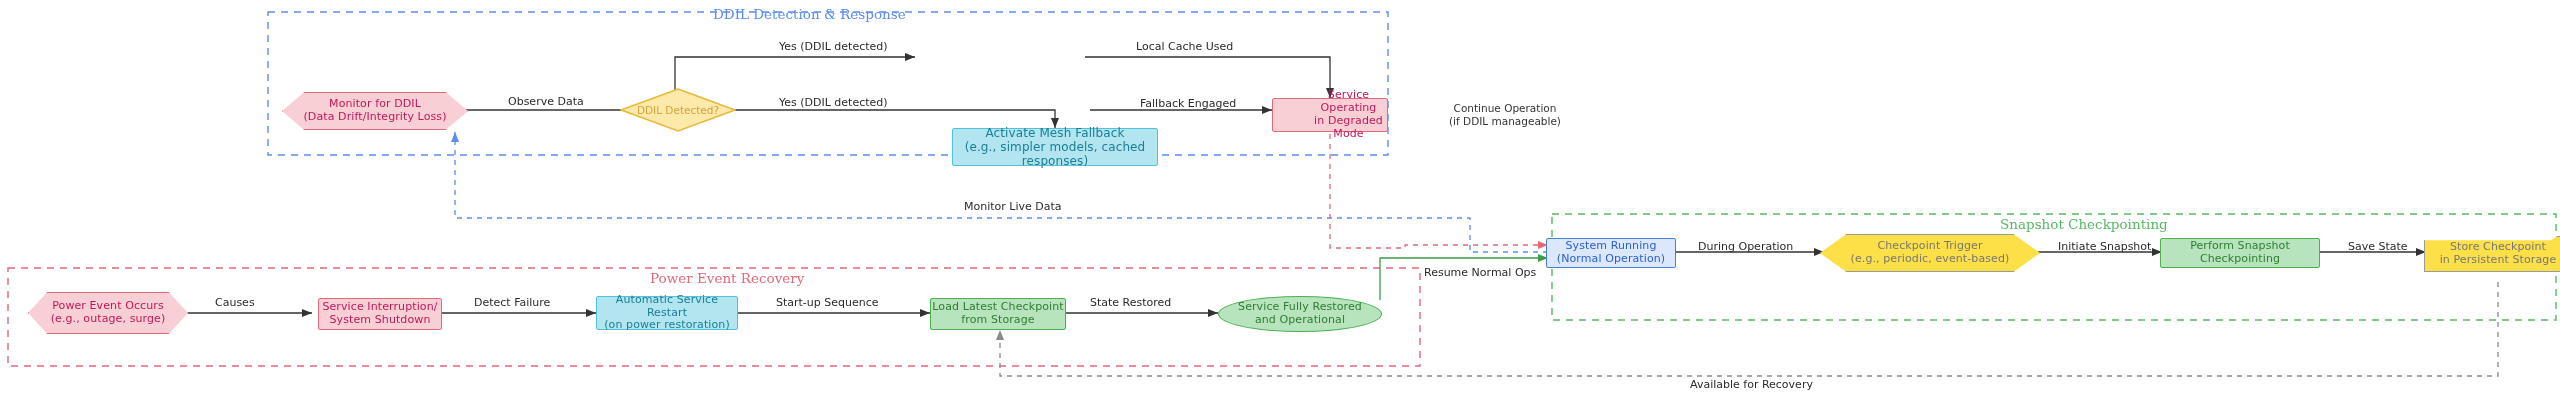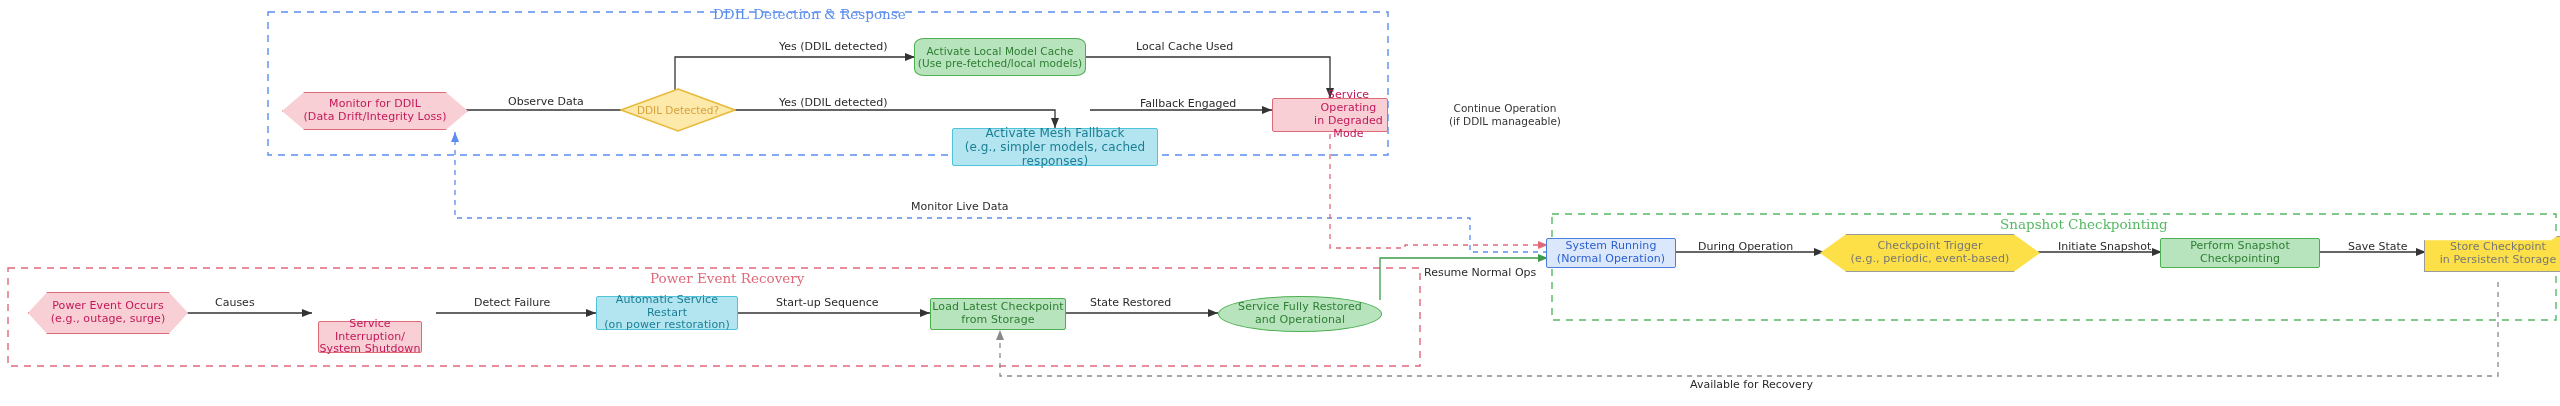--- a/index.html
+++ b/index.html
@@ -92,33 +92,31 @@
 (Data Drift/Integrity Loss)</div>
 
   <div style="position:absolute;left:620px;top:88px;width:116px;height:44px;">
     <svg width="116" height="44" style="position:absolute;left:0;top:0;">
       <polygon points="58,1 115,22 58,43 1,22" fill="#fde9a9" stroke="#e8b93a" stroke-width="1.6"></polygon>
     </svg>
     <div style="position:absolute;inset:0;display:flex;align-items:center;justify-content:center;
                 font-size:10.5px;color:#d8a23c;">DDIL Detected?</div>
   </div>
 
-  <div class="node green cyl" style="left:914px;top:38px;width:172px;height:38px;font-size:10.5px;">Activate Local Model Cache
-(Use pre-fetched/local models)</div>
 
   <div class="node blue rect" style="left:952px;top:128px;width:206px;height:38px;font-size:12px;">Activate Mesh Fallback
 (e.g., simpler models, cached responses)</div>
 
   <div class="node pink rect" style="left:1272px;top:98px;width:116px;height:34px;padding-left:37px;">Service Operating
 in Degraded Mode</div>
 
   <div class="node pink hexnode" style="left:28px;top:292px;width:160px;height:42px;">Power Event Occurs
 (e.g., outage, surge)</div>
 
-  <div class="node pink rect" style="left:318px;top:298px;width:104px;height:32px;margin-top:23px;">Service Interruption/
+  <div class="node pink rect" style="left:318px;top:298px;width:124px;height:32px;">Service Interruption/
 System Shutdown</div>
 
   <div class="node blue rect" style="left:596px;top:296px;width:142px;height:34px;">Automatic Service Restart
 (on power restoration)</div>
 
   <div class="node green rect" style="left:930px;top:298px;width:136px;height:32px;">Load Latest Checkpoint
 from Storage</div>
 
   <div class="node green ellipse" style="left:1218px;top:296px;width:164px;height:36px;">Service Fully Restored
 and Operational</div>
@@ -132,21 +130,21 @@
   <div class="node green rect" style="left:2160px;top:238px;width:160px;height:30px;">Perform Snapshot Checkpointing</div>
 
   <div class="node grey docshape" style="left:2424px;top:236px;width:148px;height:36px;">Store Checkpoint
 in Persistent Storage</div>
 
   <div class="edge-label" style="left:508px;top:95px;">Observe Data</div>
   <div class="edge-label" style="left:779px;top:40px;">Yes (DDIL detected)</div>
   <div class="edge-label" style="left:779px;top:96px;">Yes (DDIL detected)</div>
   <div class="edge-label" style="left:1136px;top:40px;">Local Cache Used</div>
   <div class="edge-label" style="left:1140px;top:97px;">Fallback Engaged</div>
-  <div class="edge-label" style="left:911px;top:200px;">Monitor Live Data</div>
+  <div class="edge-label" style="left:964px;top:200px;">Monitor Live Data</div>
 
   <div class="edge-label" style="left:215px;top:296px;">Causes</div>
   <div class="edge-label" style="left:474px;top:296px;">Detect Failure</div>
   <div class="edge-label" style="left:776px;top:296px;">Start-up Sequence</div>
   <div class="edge-label" style="left:1090px;top:296px;">State Restored</div>
   <div class="edge-label" style="left:1424px;top:266px;">Resume Normal Ops</div>
 
   <div class="edge-label" style="left:1698px;top:240px;">During Operation</div>
   <div class="edge-label" style="left:2058px;top:240px;">Initiate Snapshot</div>
   <div class="edge-label" style="left:2348px;top:240px;">Save State</div>

